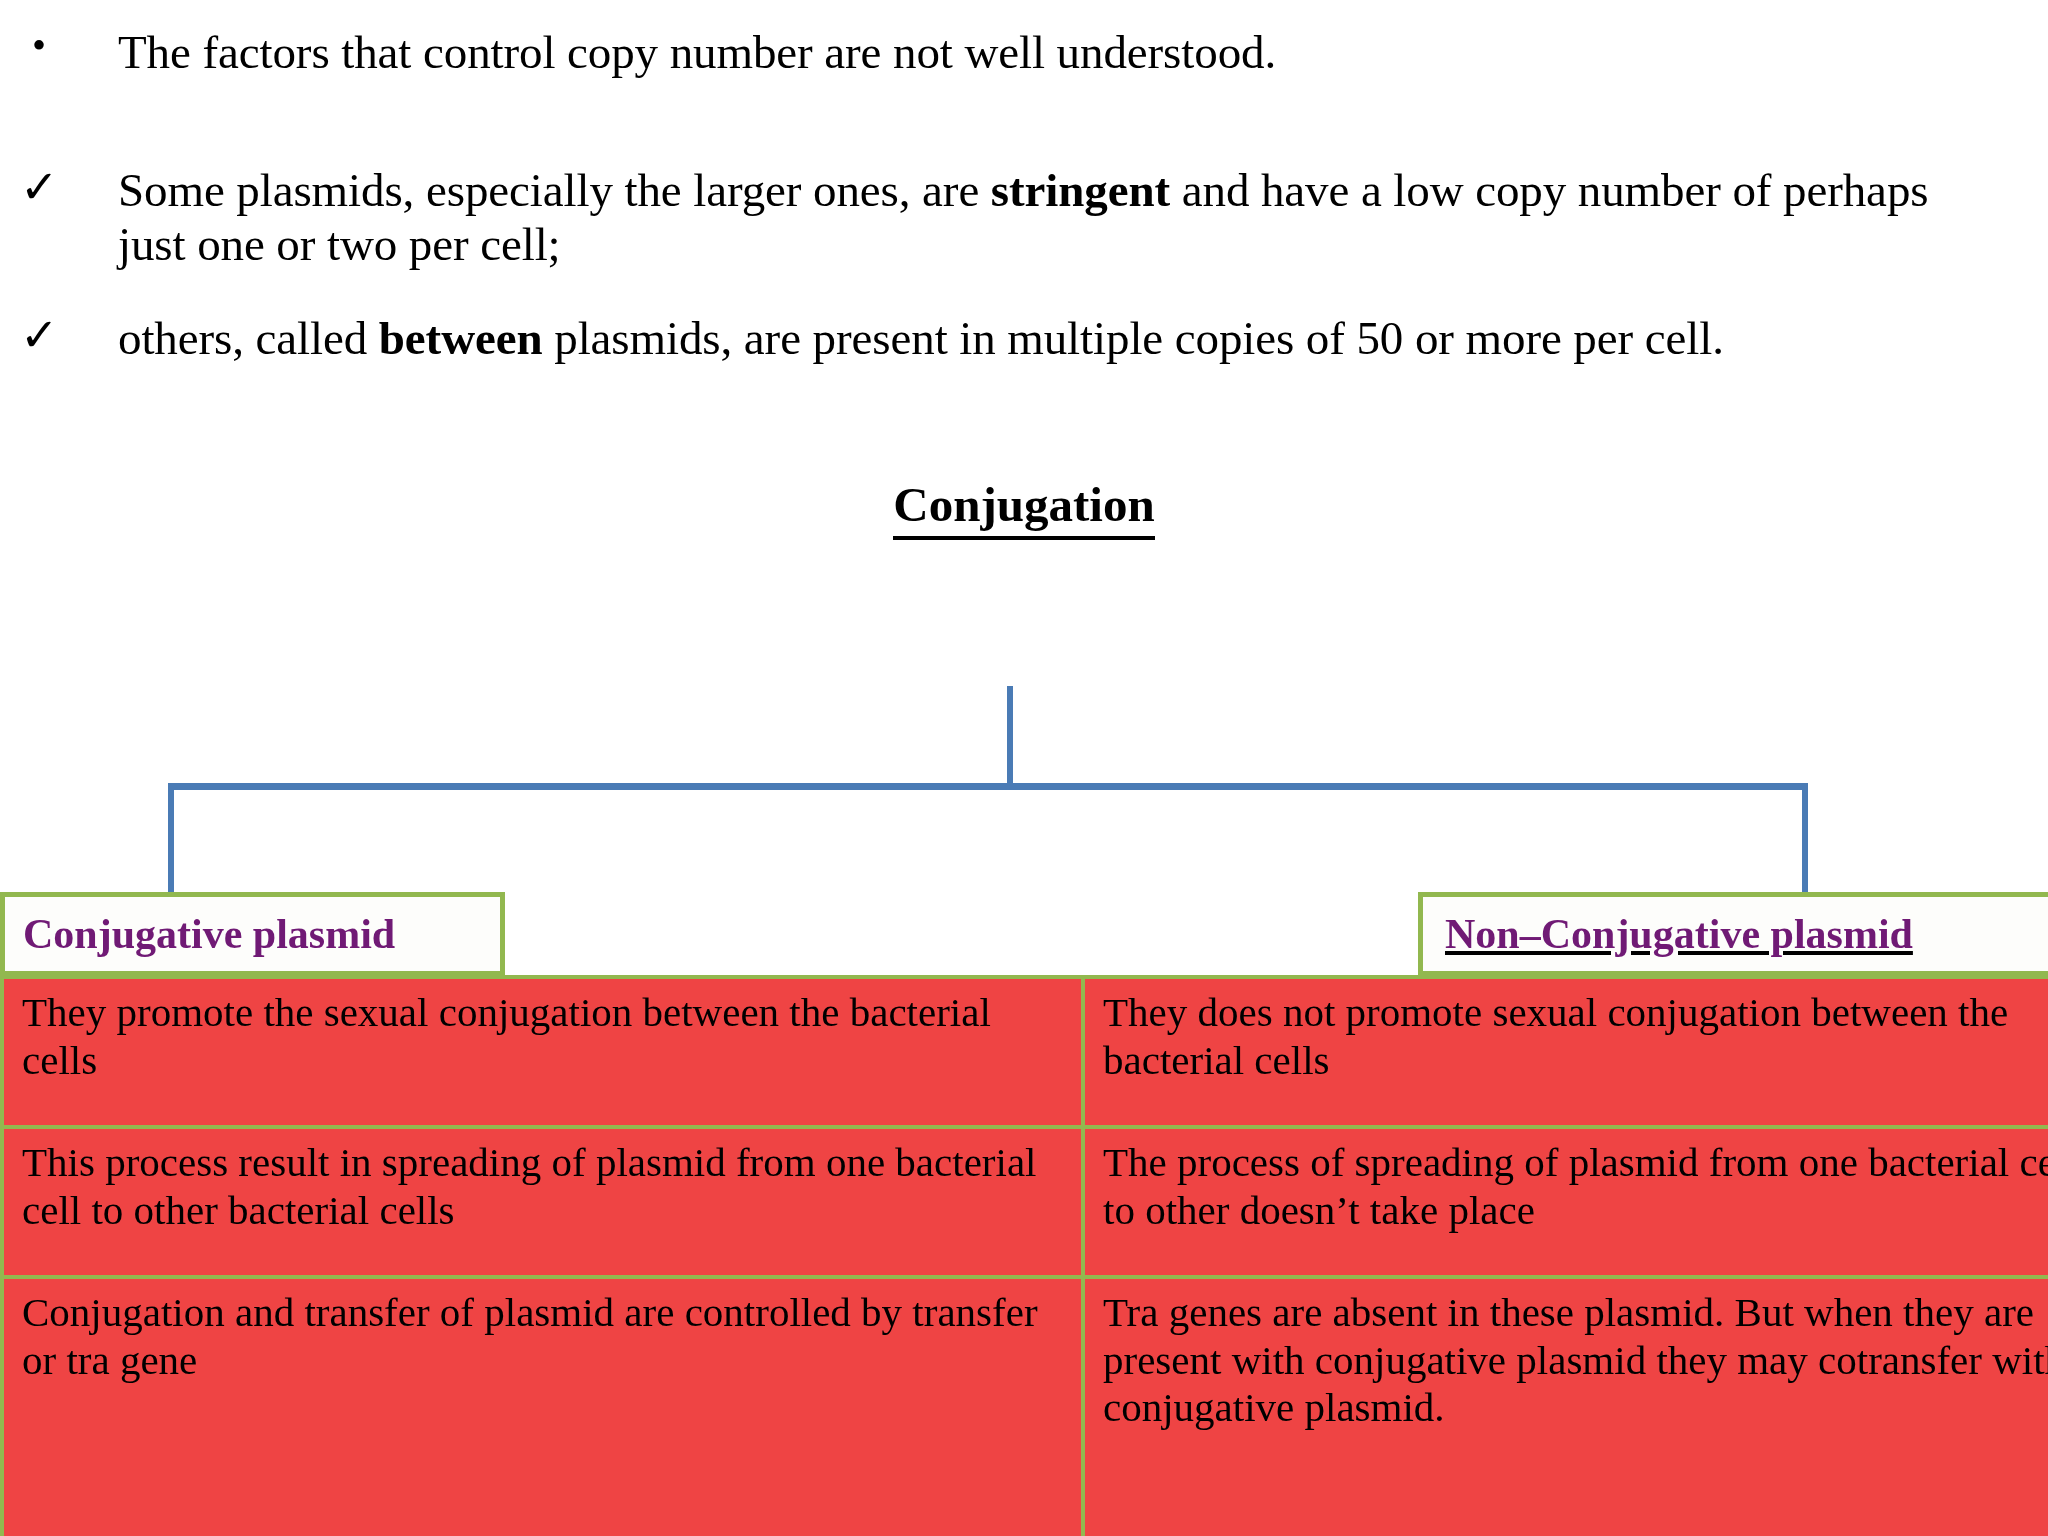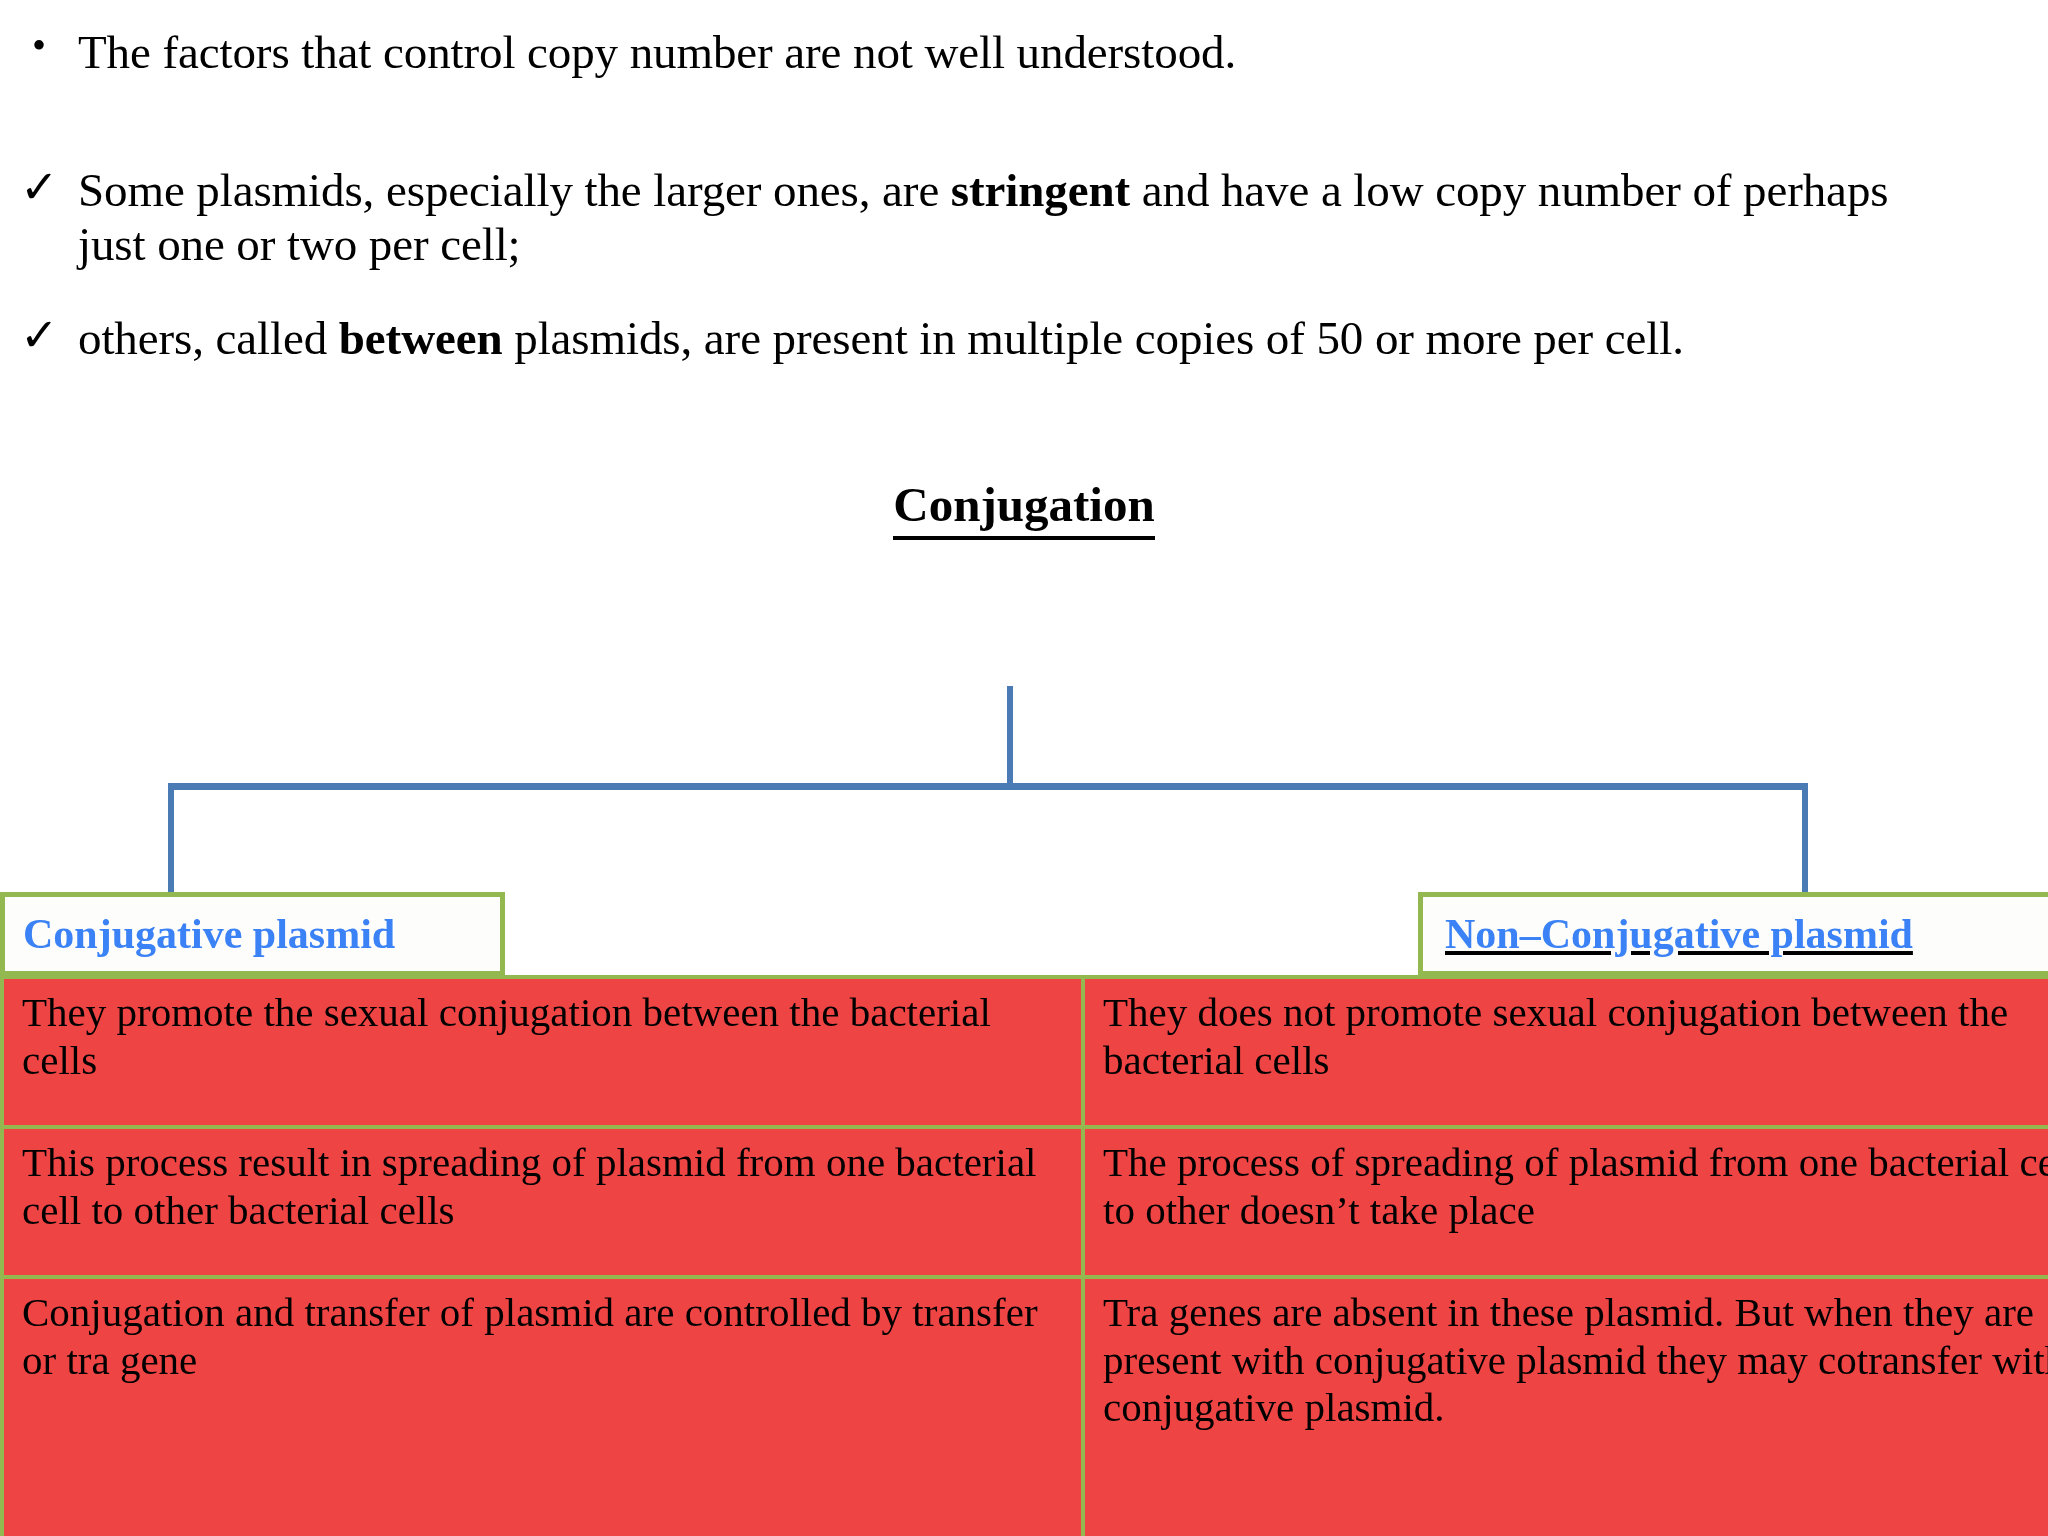--- a/index.html
+++ b/index.html
@@ -47,20 +47,21 @@
     padding-left: 20px;
     box-sizing: border-box;
     font-family: "DejaVu Sans", sans-serif;
   }
 
   .bullet-text {
     flex: 1 1 auto;
     font-size: 47px;
     line-height: 1.14;
     letter-spacing: -0.1px;
+    margin-left: 40px;
   }
 
   .row1 { left: 0px;  top: 26px;  width: 1960px; }
   .row2 { left: 0px;  top: 164px; width: 1960px; }
   .row3 { left: 0px;  top: 312px; width: 2020px; }
 
   .bold { font-weight: bold; }
 
   
   .section-title {
@@ -122,21 +123,21 @@
     border: 5px solid #92b84f;
     background: #fdfdfb;
     box-sizing: border-box;
     display: flex;
     align-items: center;
     height: 84px;
   }
   .hdr-left  { left: 0px;    top: 892px; width: 505px; padding-left: 18px; }
   .hdr-right { left: 1418px; top: 892px; width: 668px; padding-left: 22px; text-decoration: underline; }
   .hdr-label {
-    color: #3b82f6;
+    color: #701a75;
     font-size: 42px;
     font-weight: bold;
     line-height: 1;
     white-space: nowrap;
   }
 
   
   .cmp-table {
     position: absolute;
     left: 0px;

